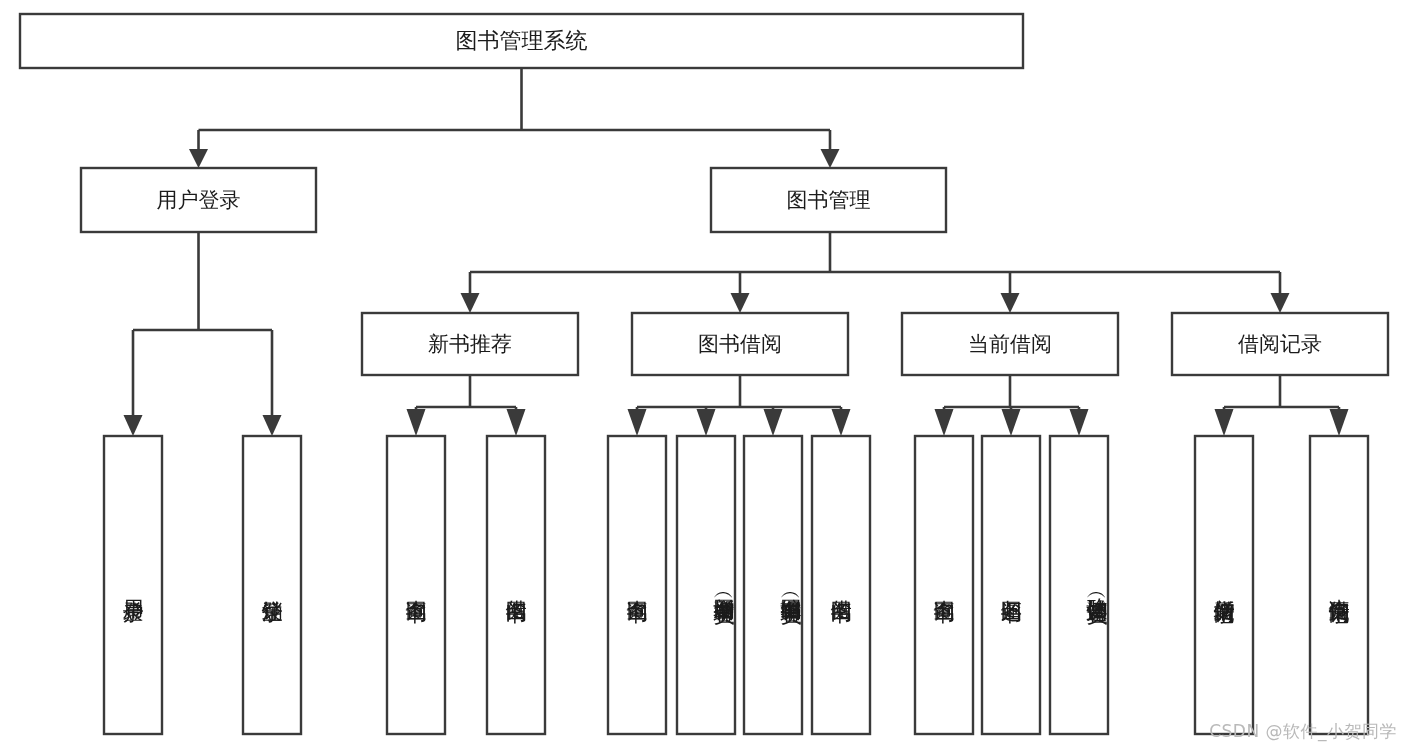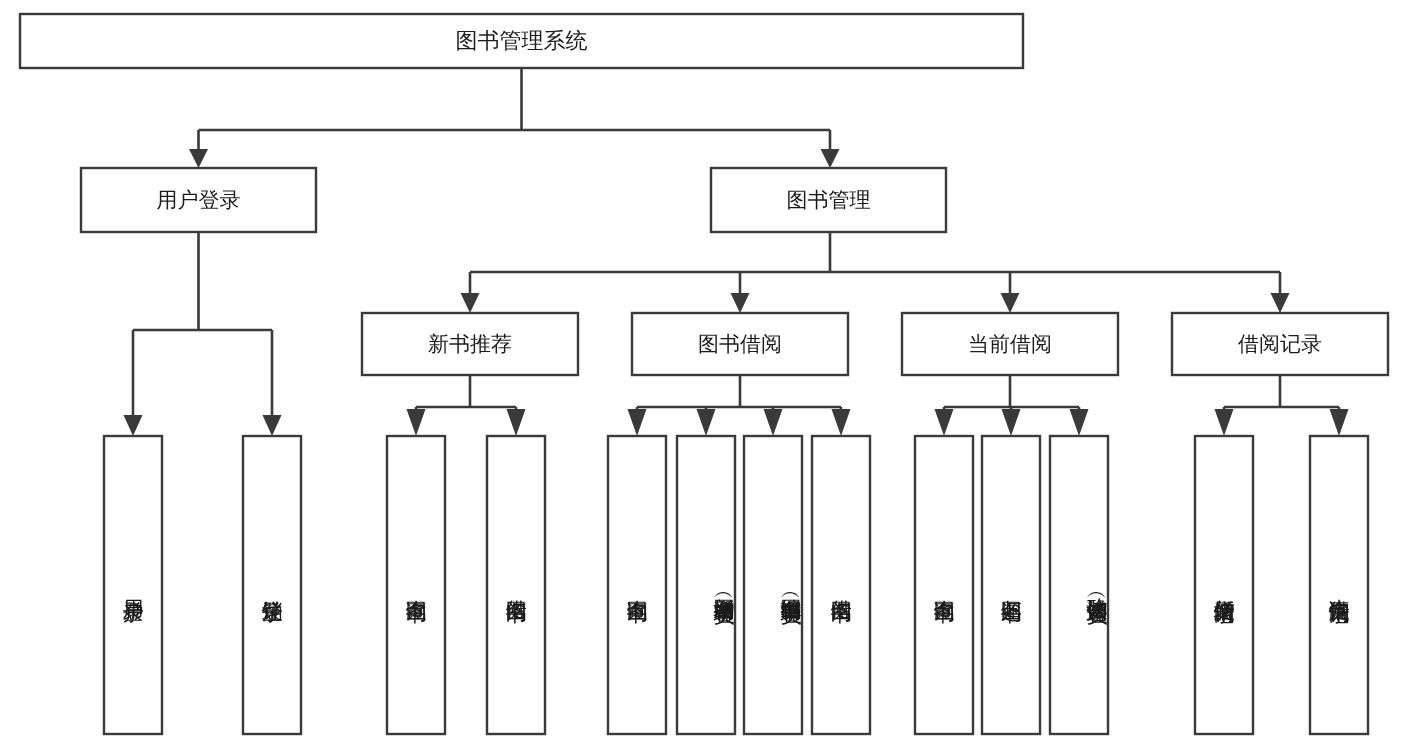--- a/index.html
+++ b/index.html
@@ -222,14 +222,15 @@
   <div class="leaf-label" style="left:608px;  top:436px; width:58px; height:298px;">查询图书</div>
   <div class="leaf-label" style="left:677px;  top:440px; width:58px; height:290px; align-items:flex-start;">新增图书（管理员）</div>
   <div class="leaf-label" style="left:744px;  top:440px; width:58px; height:290px; align-items:flex-start;">编辑图书（管理员）</div>
   <div class="leaf-label" style="left:812px;  top:436px; width:58px; height:298px;">借阅图书</div>
   <div class="leaf-label" style="left:915px;  top:436px; width:58px; height:298px;">查询图书</div>
   <div class="leaf-label" style="left:982px;  top:436px; width:58px; height:298px;">归还图书</div>
   <div class="leaf-label" style="left:1050px; top:440px; width:58px; height:290px; align-items:flex-start;">确认归还（管理员）</div>
   <div class="leaf-label" style="left:1195px; top:436px; width:58px; height:298px;">新增借阅记录</div>
   <div class="leaf-label" style="left:1310px; top:436px; width:58px; height:298px;">查询借阅记录</div>
 
+  <div id="watermark">CSDN @软件_小贺同学</div>
 
 </div>
 
 </body></html>

